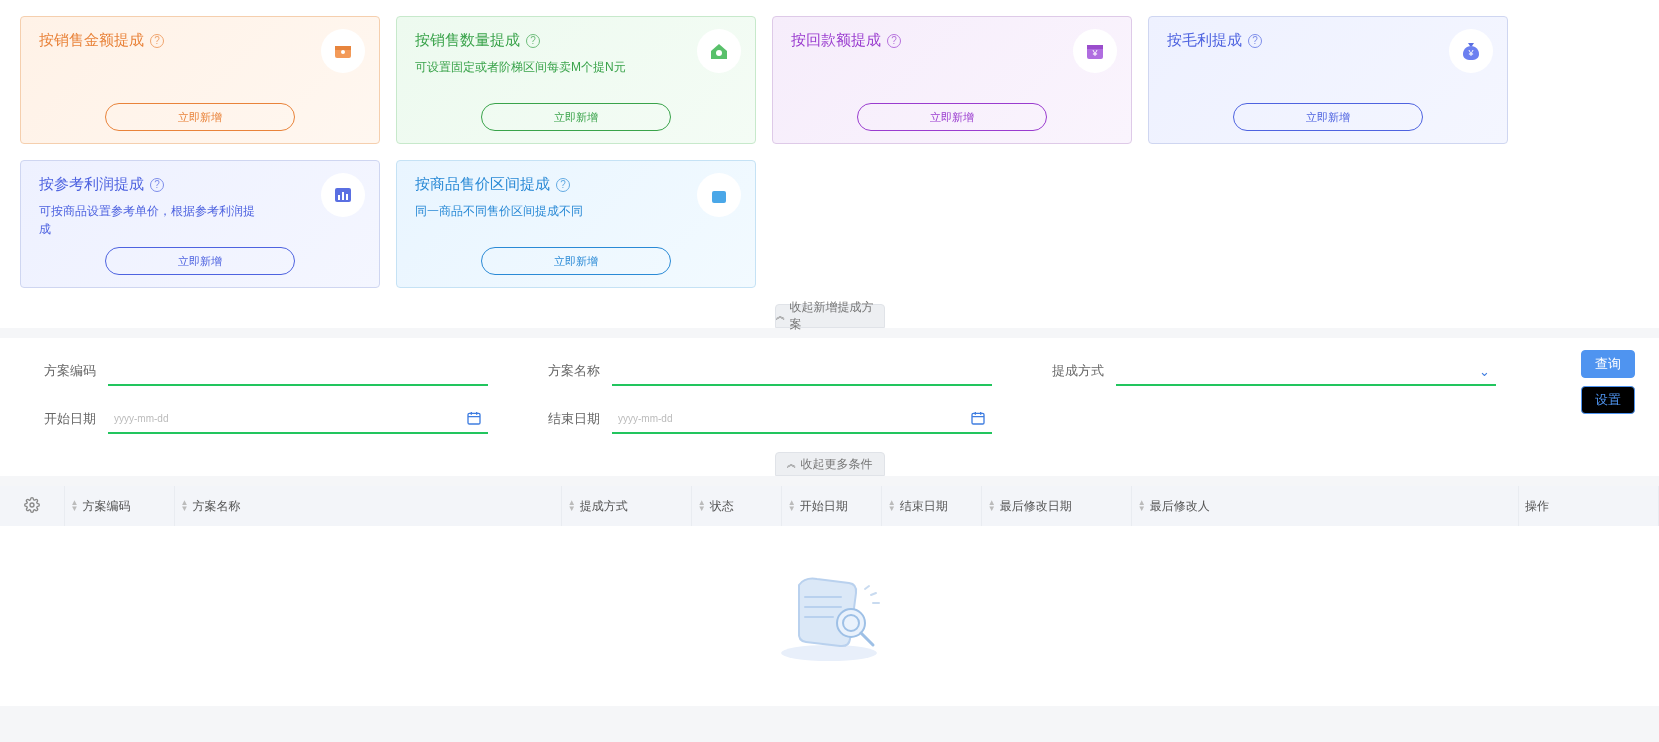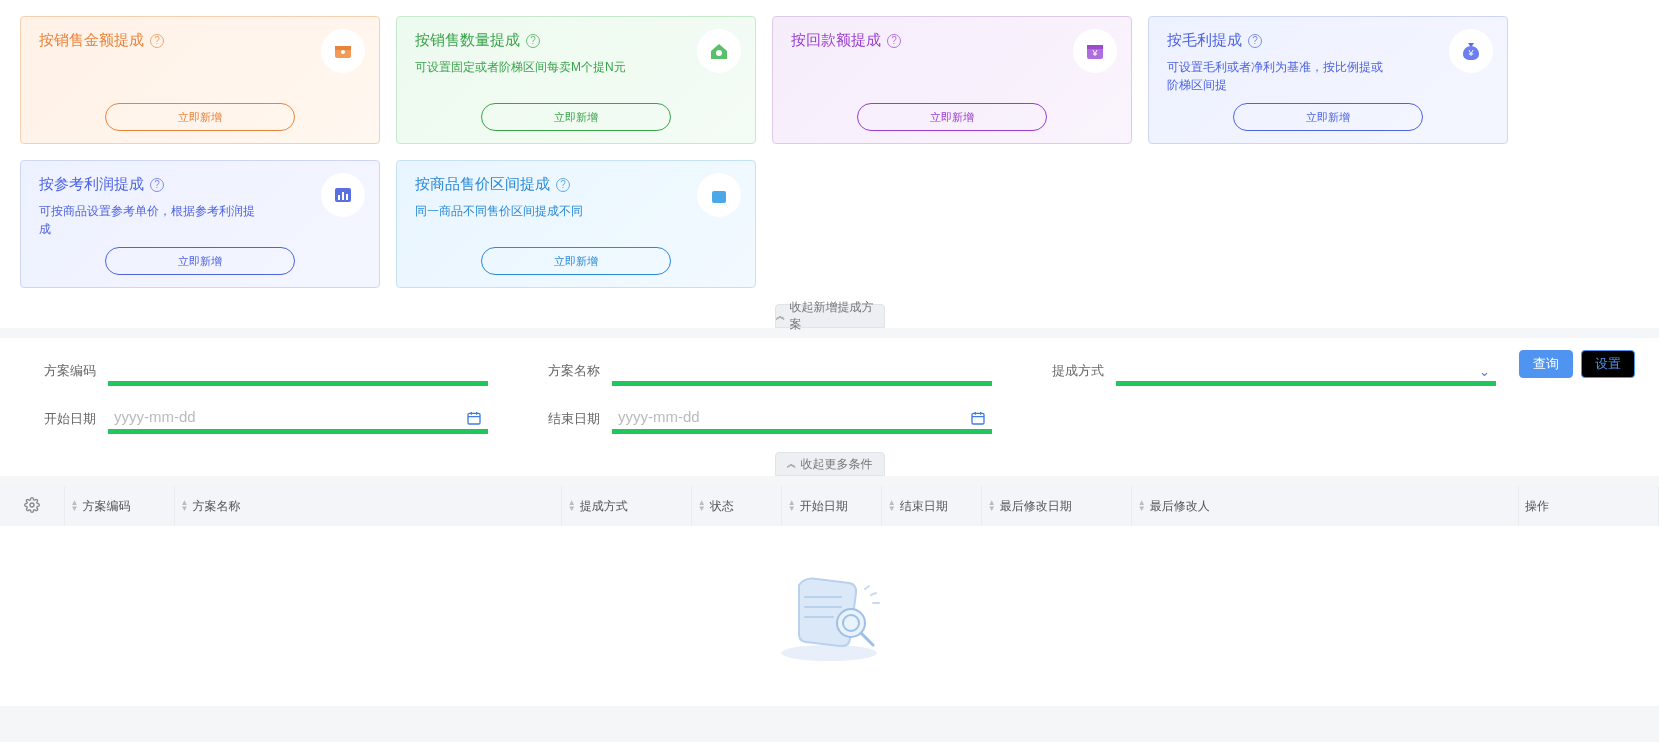--- a/index.html
+++ b/index.html
@@ -48,27 +48,27 @@
 
   .collapse-bar{width:110px;height:24px;margin:0 auto;background:#edeff2;border:1px solid #e0e3e8;border-radius:4px 4px 0 0;display:flex;align-items:center;justify-content:center;gap:4px;font-size:12px;color:#777;cursor:pointer}
   .chev{font-size:10px}
 
   
   .list-section{background:#fff;margin-top:10px;padding:18px 24px 0 24px}
   .list-title{font-size:18px;color:#333;margin-bottom:20px}
   .filters{display:flex;flex-wrap:wrap;position:relative}
   .field{display:flex;align-items:center;margin-bottom:18px;margin-right:40px}
   .field-label{width:72px;text-align:right;color:#666;font-size:13px;margin-right:12px}
-  .field-input{width:380px;height:30px;border:none;border-bottom:5px solid #22c55e;padding:0 6px;font-size:15px;color:#333;outline:none;background:transparent}
+  .field-input{width:380px;height:30px;border:none;border-bottom:2px solid #22c55e;padding:0 6px;font-size:10px;color:#333;outline:none;background:transparent}
   .field-input::placeholder{color:#bbb}
   .field-date-wrap{position:relative;width:380px}
   .date-icon{position:absolute;right:6px;top:6px;color:#3f7de0;cursor:pointer}
   .select-wrap{position:relative;width:380px}
   .select-caret{position:absolute;right:6px;top:8px;color:#3f7de0;pointer-events:none}
-  .btn-stack{position:absolute;right:0;top:-6px;display:flex;flex-direction:row;gap:8px}
+  .btn-stack{position:absolute;right:0;top:-6px;display:flex;flex-direction:column;gap:8px}
   .btn{width:54px;height:28px;border-radius:4px;font-size:13px;cursor:pointer;display:flex;align-items:center;justify-content:center}
   .btn-primary{background:#4f94f0;color:#fff;border:1px solid #4f94f0}
   .btn-outline{background:#000000;color:#4f94f0;border:1px solid #4f94f0}
 
   .collapse-bar2{width:110px;height:24px;margin:0 auto;background:#edeff2;border:1px solid #e0e3e8;border-radius:4px 4px 0 0;display:flex;align-items:center;justify-content:center;gap:4px;font-size:12px;color:#777;cursor:pointer}
 
   
   .table-section{background:#fff;margin-top:10px}
   .tbl{width:100%;border-collapse:collapse;table-layout:fixed}
   .tbl th{background:#f3f5f9;height:40px;font-size:12px;color:#555;font-weight:500;text-align:left;padding-left:6px;border-right:1px solid #e9ecf1;position:relative}
@@ -128,21 +128,20 @@
               <rect x="4" y="6" width="16" height="4" fill="#9a4ccc"></rect>
               <text x="12" y="17" text-anchor="middle" font-size="9" fill="#fff">¥</text>
             </svg>
           </div>
         </div>
         <div class="card blue">
           <div class="card-title">
             <span>按毛利提成</span>
             <span class="help-icon">?</span>
           </div>
-          <div class="card-desc">可设置毛利或者净利为基准，按比例提或阶梯区间提</div>
           <button class="card-btn"><span>立即新增</span></button>
           <div class="card-icon">
             <svg class="svg-ico" viewBox="0 0 24 24">
               <path d="M9 4h6l-2 3h-2z" fill="#5a6fe2"></path>
               <path d="M12 7c5 0 8 4 8 8s-3 6-8 6-8-2-8-6 3-8 8-8z" fill="#6b7ff0"></path>
               <text x="12" y="17" text-anchor="middle" font-size="9" fill="#fff">¥</text>
             </svg>
           </div>
         </div>
       </div>

